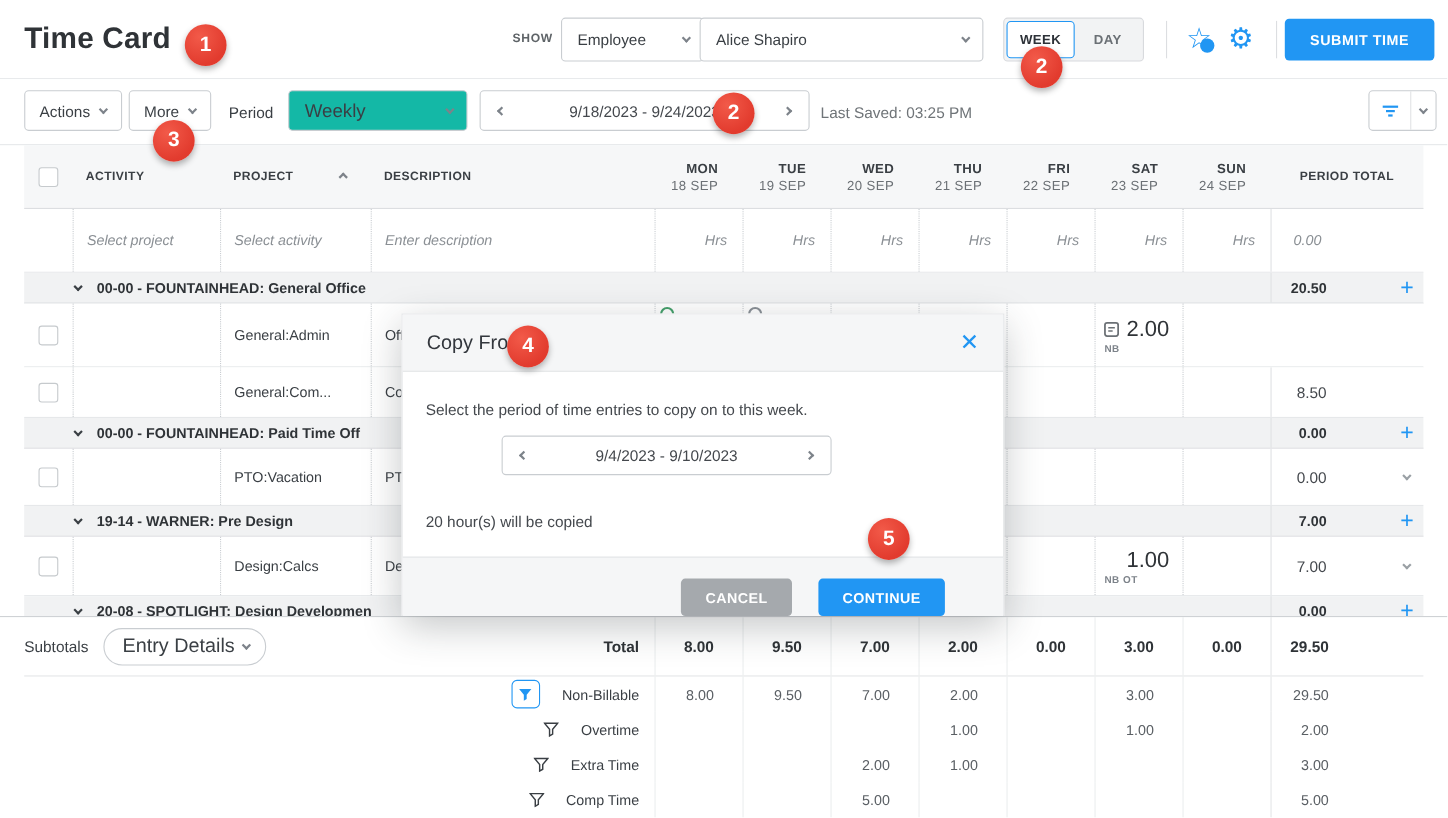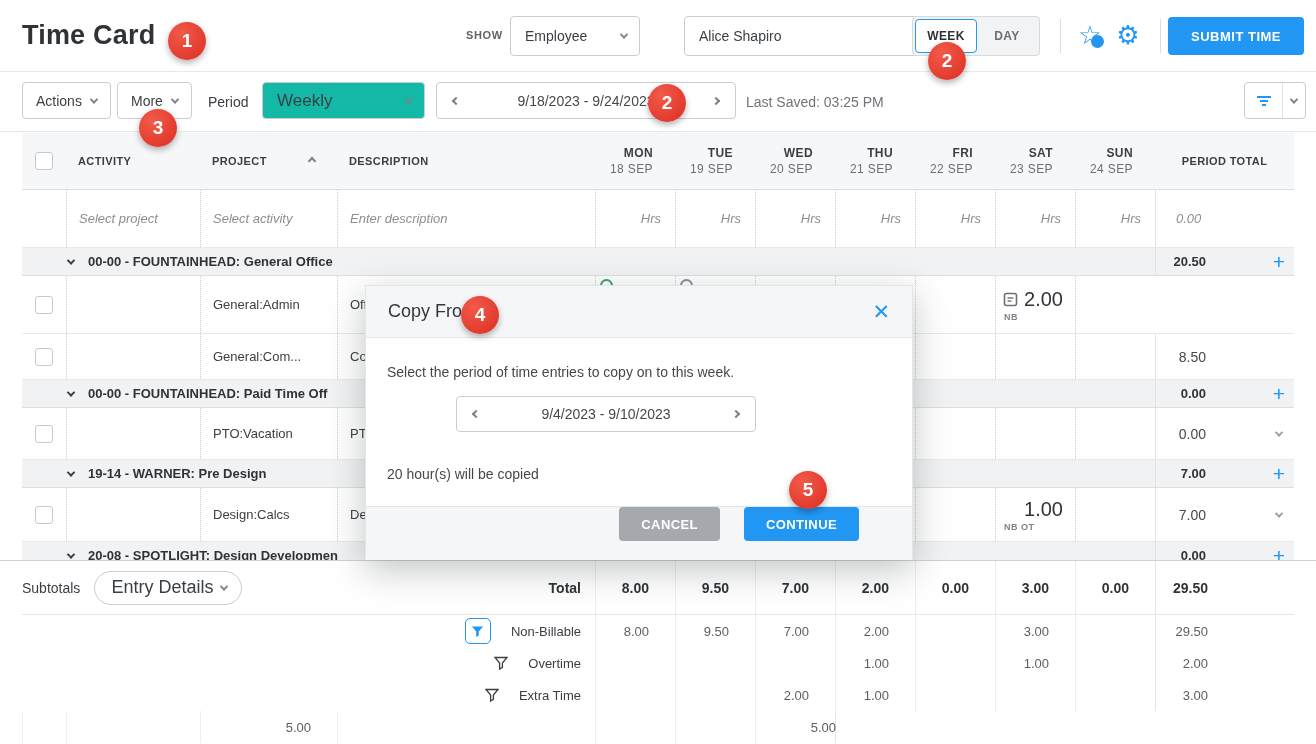--- a/index.html
+++ b/index.html
@@ -17,21 +17,21 @@
   .cb { width:18px; height:18px; border:1px solid #c6cacd; border-radius:3px; background:#fff; }
   .vdiv { width:1px; height:34px; background:#dcdee1; }
 
   
   .top-bar { position:absolute; left:0; top:0; width:1316px; height:72px; border-bottom:1px solid #e6e8ea; background:#fff; }
   .page-title { position:absolute; left:22px; top:20px; font-size:27px; font-weight:600; color:#2f3337; letter-spacing:.2px; }
   .show-label { position:absolute; left:466px; top:29px; font-size:11px; font-weight:700; color:#5f6468; letter-spacing:.6px; }
   .sel { position:absolute; top:16px; height:40px; border:1px solid #c9cdd1; border-radius:4px; background:#fff;
          display:flex; align-items:center; justify-content:space-between; padding:0 12px 0 14px; font-size:14px; color:#3a3f44; }
   .sel-employee { left:510px; width:130px; }
-  .sel-person   { left:684px; width:258px;align-items:center; }
+  .sel-person   { left:636px; width:258px;align-items:center; }
   .toggle { position:absolute; left:912px; top:16px; width:128px; height:40px; background:#f2f3f4; border:1px solid #d8dadd; border-radius:4px; display:flex; padding:2px; }
   .toggle .seg { flex:1; display:flex; align-items:center; justify-content:center; font-size:12px; font-weight:700; letter-spacing:.4px; color:#6b7075; border-radius:4px; }
   .toggle .seg.active { background:#fff; border:1px solid #2196f3; color:#2d3238; }
   .hdr-div1 { position:absolute; left:1060px; top:19px; }
   .hdr-div2 { position:absolute; left:1160px; top:19px; }
   .icon-btn { position:absolute; top:18px; width:32px; height:34px; display:flex; align-items:center; justify-content:center; color:#2196f3; font-size:26px; line-height:1; }
   .star-wrap { left:1074px; }
   .gear-wrap { left:1112px; }
   .star-dot { position:absolute; right:2px; bottom:4px; width:13px; height:13px; border-radius:50%; background:#2196f3; }
   .submit-btn { position:absolute; left:1168px; top:17px; width:136px; height:38px; background:#2196f3; color:#fff; border:none; border-radius:4px;
@@ -118,21 +118,21 @@
            box-shadow:0 10px 34px rgba(40,45,50,.28); border:1px solid #e3e5e7; }
   .modal-head { height:52px; background:#f5f6f7; border-bottom:1px solid #e3e5e7; display:flex; align-items:center; padding:0 22px; }
   .modal-title { font-size:18px; color:#33373d; }
   .modal-close { margin-left:auto; color:#2196f3; font-size:21px; line-height:1; }
   .modal-body { position:relative; height:168px; }
   .modal-desc { position:absolute; left:21px; top:26px; font-size:14px; color:#44484d; }
   .modal-datenav { position:absolute; left:90px; top:58px; width:300px; height:36px; border:1px solid #c9cdd1; border-radius:4px; display:flex; align-items:center; }
   .modal-datenav .nav-arrow { width:38px; height:100%; display:flex; align-items:center; justify-content:center; }
   .modal-datenav .range { flex:1; text-align:center; font-size:14px; color:#44484d; }
   .modal-info { position:absolute; left:21px; top:128px; font-size:14px; color:#44484d; }
-  .modal-foot { height:54px; background:#f5f6f7; border-top:1px solid #e3e5e7; display:flex; align-items:flex-start; justify-content:flex-end; gap:24px; padding-right:53px; }
+  .modal-foot { height:54px; background:#f5f6f7; border-top:1px solid #e3e5e7; display:flex; align-items:flex-end; justify-content:flex-end; gap:24px; padding-right:53px; }
   .mbtn { height:34px; border:none; border-radius:4px; color:#fff; font-size:13px; font-weight:700; letter-spacing:.4px; padding:0 22px; font-family:inherit; }
   .mbtn.cancel { background:#a5a9ad; }
   .mbtn.continue { background:#2196f3; }
 
   
   .badge { position:absolute; width:38px; height:38px; border-radius:50%; z-index:100;
            background:radial-gradient(circle at 35% 30%, #f25a49, #e23b2e 70%);
            box-shadow:0 3px 6px rgba(0,0,0,.3);
            display:flex; align-items:center; justify-content:center; color:#fff; font-size:19px; font-weight:700; }
 </style>
@@ -490,20 +490,26 @@
       <div class="num"></div>
       <div class="num">2.00</div>
       <div class="num">1.00</div>
       <div class="num"></div>
       <div class="num"></div>
       <div class="num"></div>
       <div class="num pnum">3.00</div>
     </div>
 
     <div class="frow brow">
+      <div class="lead">
+        <svg width="14" height="14" viewBox="0 0 14 14">
+            <path d="M1 1.5 H13 L8.4 7 V11.3 L5.6 13 V7 Z" fill="none" stroke="#3a3f44" stroke-width="1.3"></path>
+          </svg>
+        <span class="blabel">Comp Time</span>
+      </div>
       <div class="num"></div>
       <div class="num"></div>
       <div class="num">5.00</div>
       <div class="num"></div>
       <div class="num"></div>
       <div class="num"></div>
       <div class="num"></div>
       <div class="num pnum">5.00</div>
     </div>
   </div>

